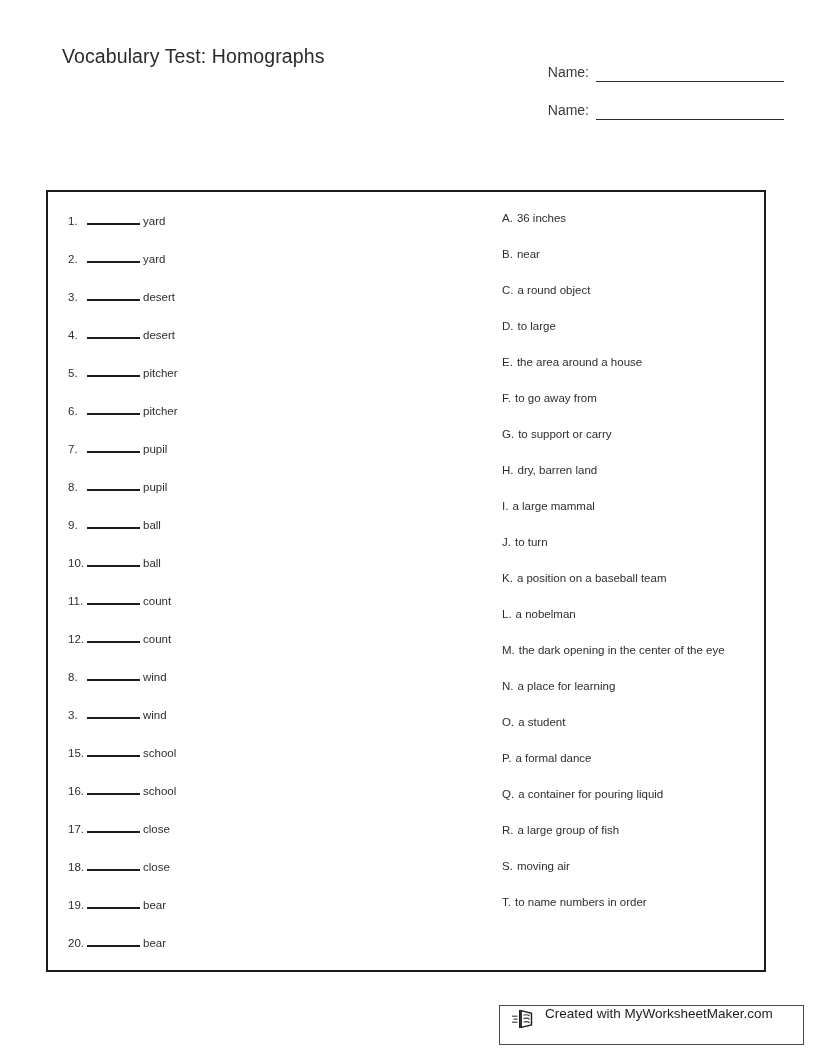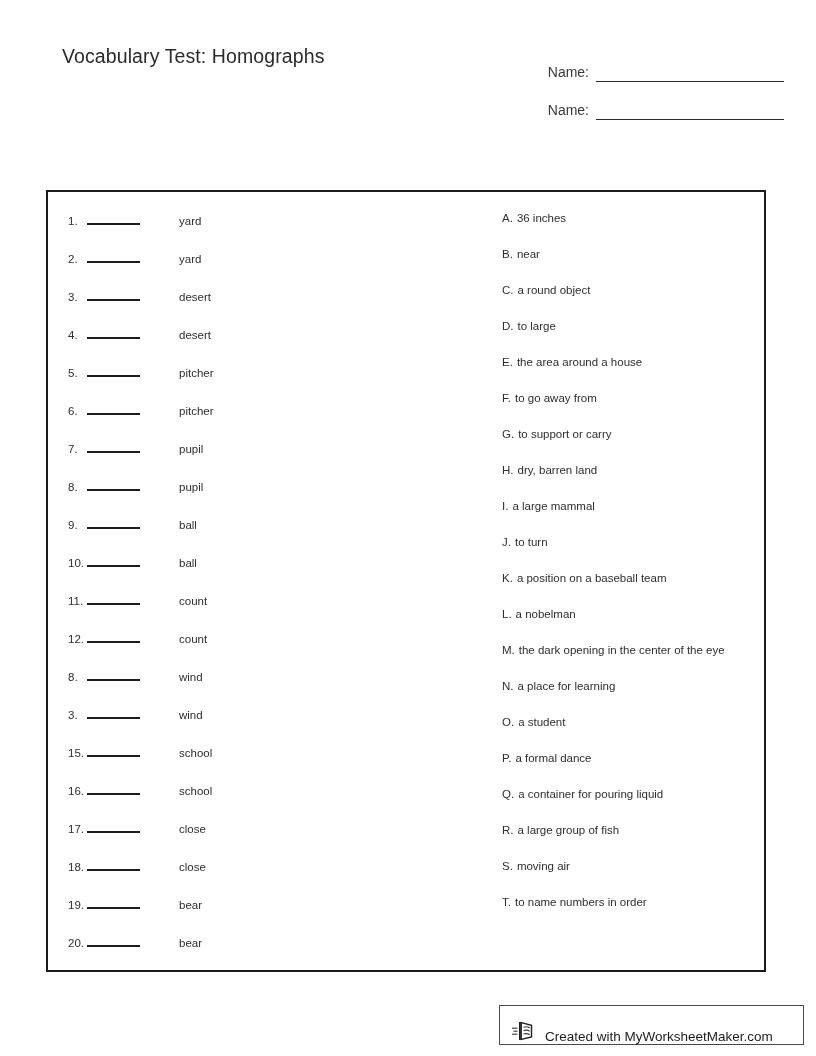--- a/index.html
+++ b/index.html
@@ -108,21 +108,20 @@
   .q-blank {
     display: inline-block;
     width: 53px;
     border-bottom: 2.1px solid #1c1c1c;
     margin: 0 2px 0 1px;
     height: 11px;
   }
   .q-word {
     white-space: nowrap;
     padding-left: 1px;
-    margin-left: 36px;
   }
 
   
   .a-row {
     height: 36px;
     display: flex;
     align-items: baseline;
     font-size: 11.5px;
     color: #2e2e2e;
     white-space: nowrap;
@@ -135,21 +134,21 @@
   .footer-badge {
     position: absolute;
     left: 499px;
     top: 1005px;
     width: 305px;
     height: 40px;
     border: 1.4px solid #4a4a4a;
     box-sizing: border-box;
     background: #ffffff;
     display: flex;
-    align-items: flex-end;
+    align-items: flex-start;
     padding-left: 12px;
   }
   .badge-logo {
     width: 26px;
     height: 26px;
     flex: 0 0 26px;
     display: block;
   }
   .badge-text {
     font-size: 13.5px;

